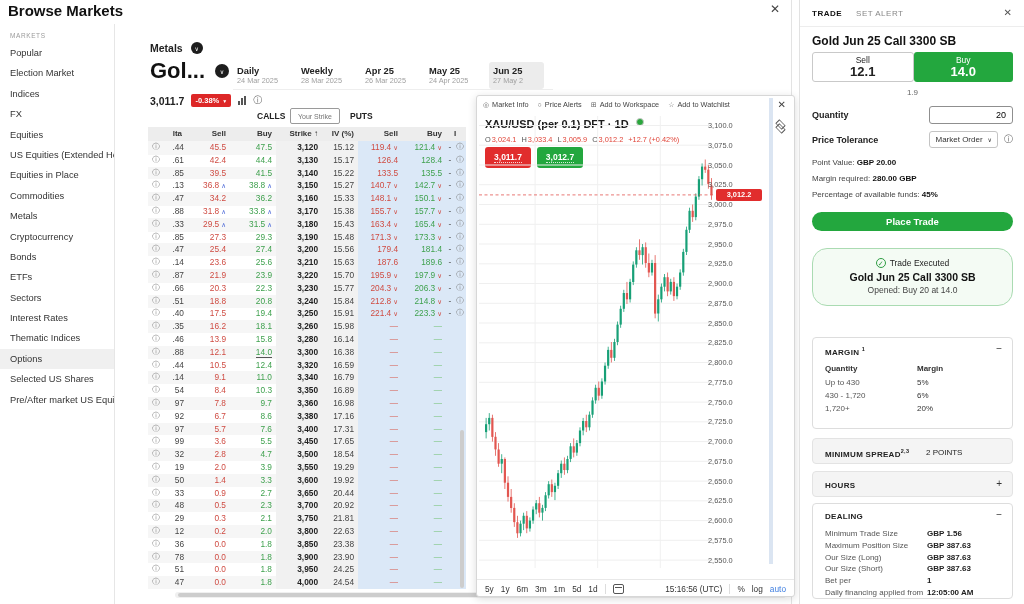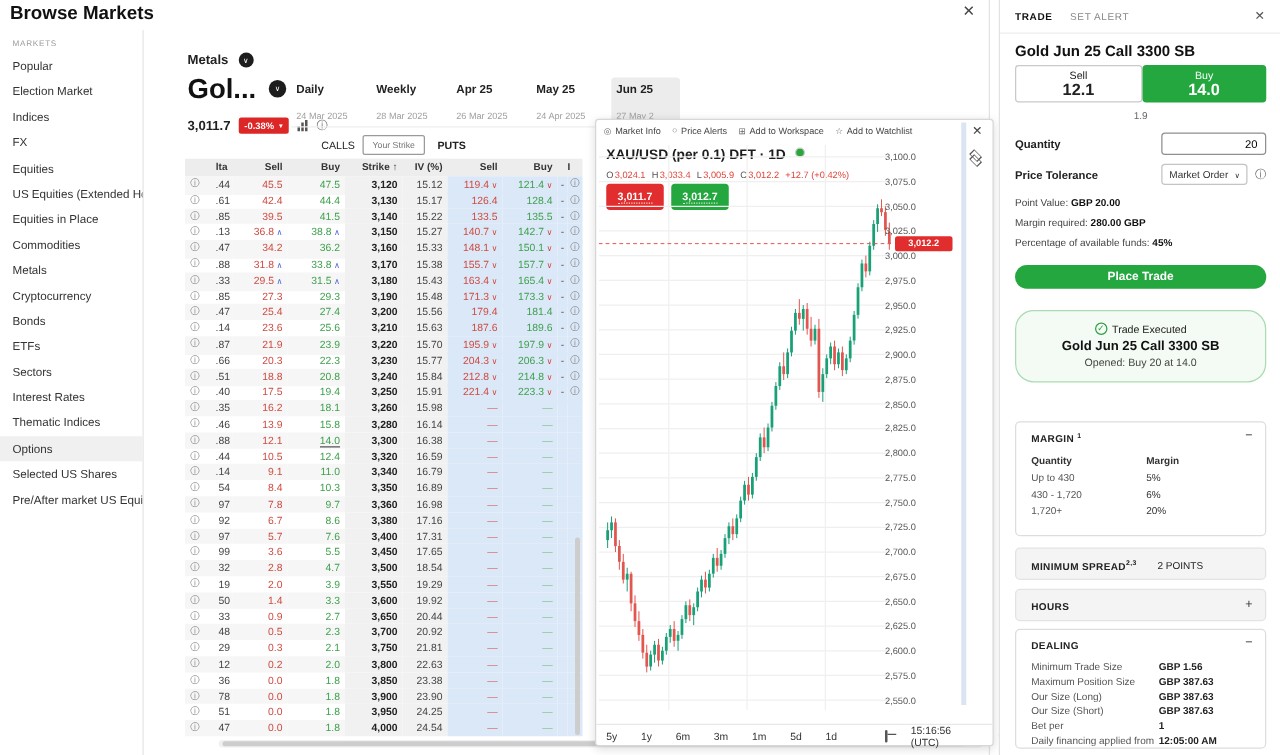--- a/index.html
+++ b/index.html
@@ -23,26 +23,26 @@
 #ul-price{font-size:10.5px;font-weight:700;color:#222}
 #chg-badge{background:#dd2727;color:#fff;font-size:7.5px;font-weight:700;padding:2px 4px;border-radius:2px;display:flex;align-items:center;gap:3px;cursor:pointer}
 #chg-badge .tri{font-size:5px}
 .mini-bars{display:flex;align-items:flex-end;gap:1px;height:9px;cursor:pointer}
 .mini-bars i{display:block;width:2px;background:#555}
 .info-glyph{color:#666;font-size:9px;cursor:pointer}
 
 #tabs{position:absolute;left:233px;top:62px;display:flex;border-bottom:1px solid #eee;padding-bottom:0}
 .etab{width:55px;margin-right:9px;padding:4px 4px;cursor:pointer;border-radius:3px}
 .etab .etl{font-size:9.3px;font-weight:700;color:#222;white-space:nowrap}
-.etab .etd{font-size:7.3px;color:#a0a0a0;white-space:nowrap;margin-top:12px}
+.etab .etd{font-size:7.3px;color:#a0a0a0;white-space:nowrap;margin-top:0}
 .etab.active{background:#ececec}
 
 #chain{position:absolute;left:148px;top:108px;width:318px}
 #chain-top{position:relative;height:19px}
-#calls-label{position:absolute;left:109px;top:3px;font-size:8.5px;font-weight:400;color:#222}
+#calls-label{position:absolute;left:109px;top:3px;font-size:8.5px;font-weight:700;color:#222}
 #strike-input{position:absolute;left:142px;top:0;width:50px;height:16px;border:1px solid #9a9a9a;border-radius:2px;font-size:7px;color:#888;text-align:center;font-family:"Liberation Sans",sans-serif}
 #puts-label{position:absolute;left:202px;top:3px;font-size:8.5px;font-weight:700;color:#222}
 .crow{display:grid;grid-template-columns:16px 22px 44px 46px 46px 36px 44px 44px 8px 12px;height:12.8px;line-height:12.8px;font-size:8.3px}
 .crow>span{display:block;white-space:nowrap}
 #chead.crow{height:14px;line-height:14px;background:#ededed;font-weight:700;color:#333;font-size:8px}
 .cell-r{text-align:right;padding-right:4px}
 .c-info{text-align:center;color:#777;font-size:7.5px}
 .c-d{text-align:right;padding-right:2px;color:#444}
 .c-cs{color:#cf4b42}
 .c-cb{color:#3fa14e}
@@ -81,21 +81,21 @@
 .ylab{position:absolute;left:231px;width:48px;font-size:7.4px;color:#555;text-align:left}
 #ytag{position:absolute;left:239px;width:46px;background:#e12d2d;color:#fff;font-size:7.4px;text-align:center;border-radius:2px;padding:1.5px 0;font-weight:700}
 #ax-div{position:absolute;left:292px;top:2px;width:4px;height:466px;background:#dbe5f2}
 #cw-layers{position:absolute;left:297px;top:24px;width:16px;height:14px;cursor:pointer}
 #cw-layers i{position:absolute;left:2px;width:9px;height:9px;border:1px solid #555;transform:rotate(45deg) scaleY(.62)}
 #cw-layers i:nth-child(2){top:4px}
 #xaxis{position:absolute;left:2px;top:468px;width:290px;height:14px;border-top:1px solid #ececec;font-size:7.4px;color:#555}
 .xlab{position:absolute;top:3px;width:34px;text-align:center}
 #ax-gear{position:absolute;left:274px;top:3px;width:9px;height:9px;border:1px solid #888;border-radius:50%}
 #ax-gear:after{content:"";position:absolute;left:2.5px;top:2.5px;width:2px;height:2px;border-radius:50%;background:#888}
-#cw-bottom{position:absolute;left:0;top:483px;width:317px;height:18px;border-top:1px solid #e8e8e8;display:flex;align-items:center;font-size:8.3px;color:#333;padding:0 8px;gap:19px}
+#cw-bottom{position:absolute;left:0;top:483px;width:317px;height:18px;border-top:1px solid #e8e8e8;display:flex;align-items:center;font-size:8.3px;color:#333;padding:0 8px;gap:7px}
 .rngbtn{cursor:pointer}
 .vsep{width:1px;height:10px;background:#ddd}
 #cal-ic{width:11px;height:10px;border:1px solid #555;border-radius:2px;position:relative;cursor:pointer}
 #cal-ic:after{content:"";position:absolute;left:1px;top:2px;width:7px;height:1px;background:#555}
 #cw-clock{margin-left:auto;color:#333}
 .scalebtn{cursor:pointer}
 #btn-auto{color:#3f7fe0}
 
 #ticket{position:absolute;left:799px;top:0;width:225px;height:604px;background:#fff;border-left:1px solid #e2e2e2}
 #tk-head{position:absolute;left:12px;top:9px;display:flex;gap:14px;align-items:center}

